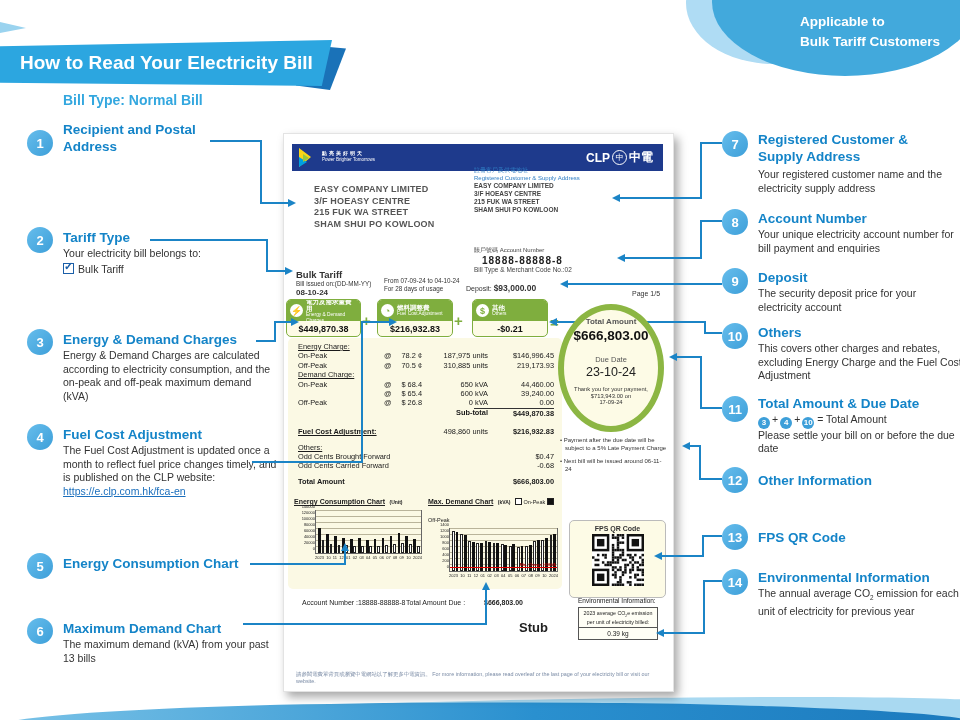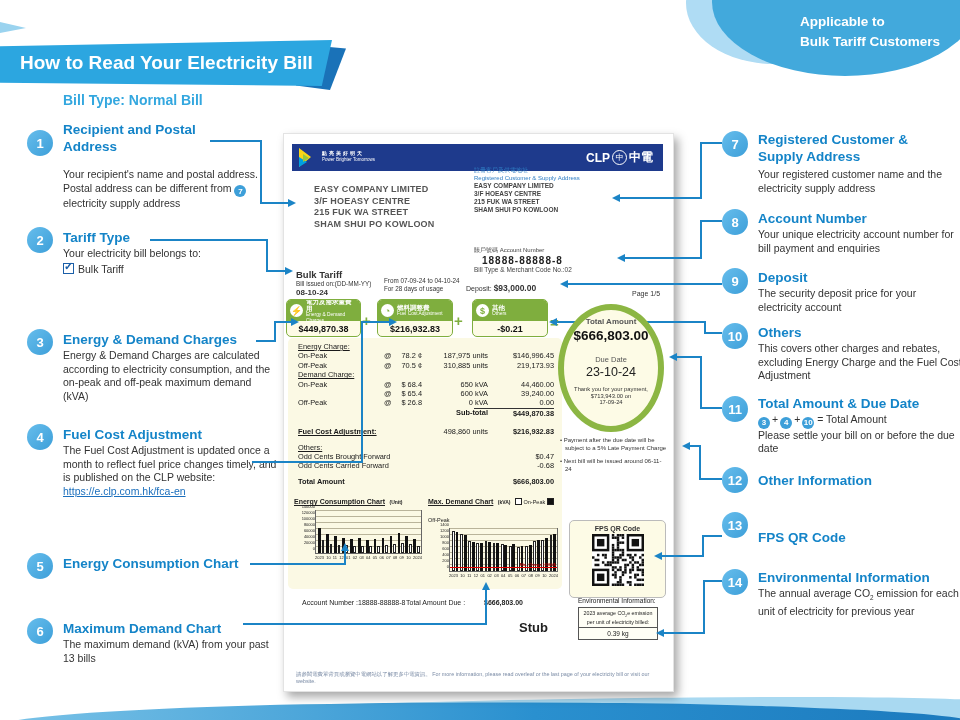--- a/index.html
+++ b/index.html
@@ -144,25 +144,20 @@
   <div class="abs blob-text">
     <div>Applicable to</div>
     <div>Bulk Tariff Customers</div>
   </div>
   <div class="abs bill-type">Bill Type: Normal Bill</div>
   <div class="abs band-light"></div>
   <div class="abs band-main"></div>
 
   <div class="abs num-circle" style="left:27px;top:130px">1</div>
   <div class="abs co-title" style="left:63px;top:121px;width:170px">Recipient and Postal Address</div>
-  <div class="abs co-body" style="left:63px;top:168px;width:218px">
-    <span>Your recipient's name and postal address. Postal address can be different from</span>
-    <span class="mini-badge">7</span>
-    <span>electricity supply address</span>
-  </div>
 
   <div class="abs num-circle" style="left:27px;top:227px">2</div>
   <div class="abs co-title" style="left:63px;top:229px;width:200px">Tariff Type</div>
   <div class="abs co-body" style="left:63px;top:247px;width:210px">
     <div>Your electricity bill belongs to:</div>
     <div style="margin-top:2px"><span class="check-box"></span><span>Bulk Tariff</span></div>
   </div>
 
   <div class="abs num-circle" style="left:27px;top:329px">3</div>
   <div class="abs co-title" style="left:63px;top:331px;width:210px">Energy &amp; Demand Charges</div>
@@ -204,21 +199,21 @@
     <div>
       <span class="mini-badge">3</span><span class="plus">+</span><span class="mini-badge">4</span><span class="plus">+</span><span class="mini-badge">10</span>
       <span>= Total Amount</span>
     </div>
     <div>Please settle your bill on or before the due date</div>
   </div>
 
   <div class="abs num-circle" style="left:722px;top:467px">12</div>
   <div class="abs co-title" style="left:758px;top:472px;width:200px">Other Information</div>
 
-  <div class="abs num-circle" style="left:722px;top:512px">13</div>
+  <div class="abs num-circle" style="left:722px;top:524px">13</div>
   <div class="abs co-title" style="left:758px;top:529px;width:200px">FPS QR Code</div>
 
   <div class="abs num-circle" style="left:722px;top:569px">14</div>
   <div class="abs co-title" style="left:758px;top:569px;width:205px">Environmental Information</div>
   <div class="abs co-body" style="left:758px;top:587px;width:208px">
     <span>The annual average CO</span><sub>2</sub><span> emission for each unit of electricity for previous year</span>
   </div>
 
   <div class="abs bill">
     <div class="abs navy-bar">

